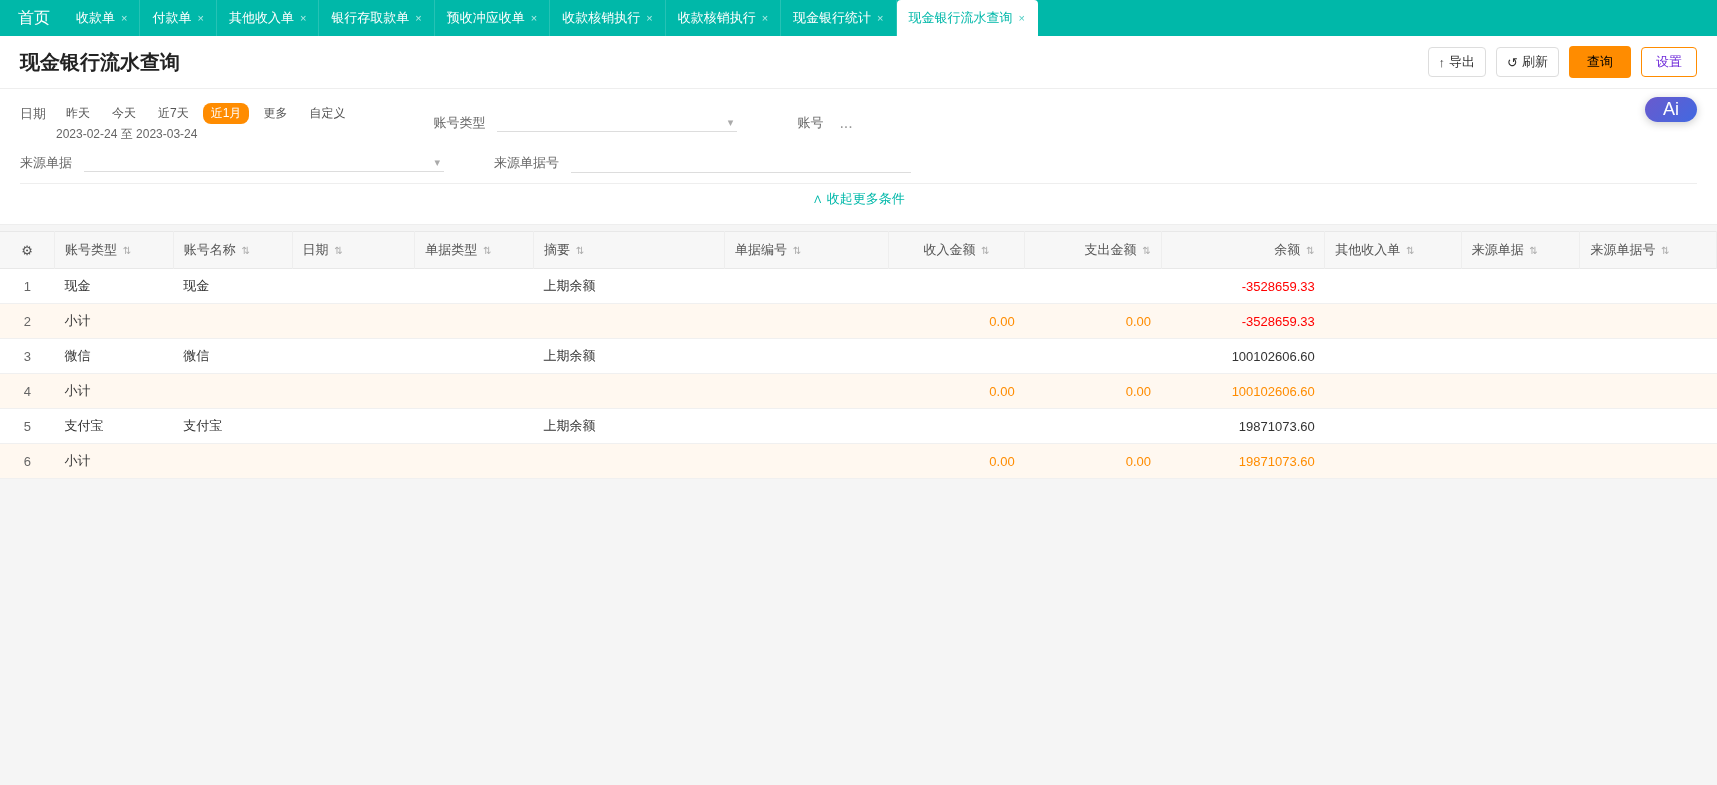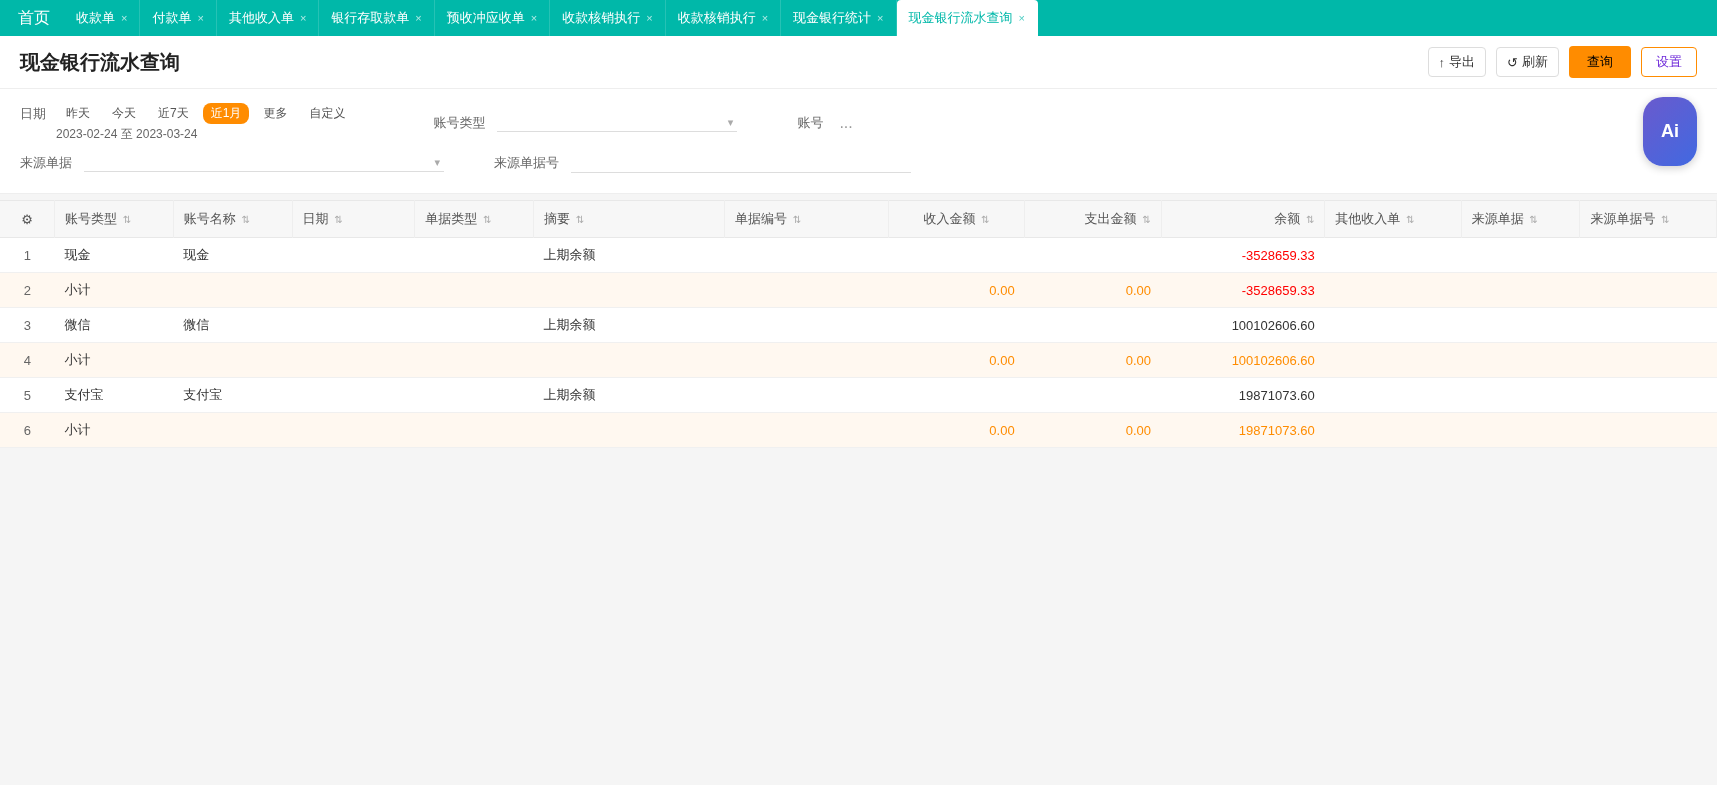--- a/index.html
+++ b/index.html
@@ -240,23 +240,23 @@
     }
 
     
     .ai-badge {
       position: fixed;
       right: 20px;
       top: 97px;
       background: linear-gradient(135deg, #6a5acd, #4169e1);
       color: #fff;
       border-radius: 20px;
-      padding: 24px 18px;
+      padding: 2px 18px;
       font-size: 18px;
-      font-weight: bold;
+      font-weight: normal;
       cursor: pointer;
       box-shadow: 0 2px 8px rgba(0,0,0,0.2);
     }
   </style>
 </head>
 <body>
 
 <div class="top-nav">
   <div class="nav-home">首页</div>
   <div class="nav-tab">
@@ -354,20 +354,21 @@
         <span class="filter-select-text"></span>
         <span style="color:#aaa;font-size:11px;">▾</span>
       </div>
     </div>
     <div style="display:flex;align-items:center;gap:6px;margin-left:30px;">
       <span class="filter-label">来源单据号</span>
       <input class="filter-input" style="min-width: 340px;">
     </div>
   </div>
 
+  <div class="collapse-bar">∧ 收起更多条件</div>
 </div>
 
 <div class="table-area">
   <table>
     <thead>
       <tr>
         <th class="gear-icon-cell">
           <span>⚙</span>
         </th>
         <th>

